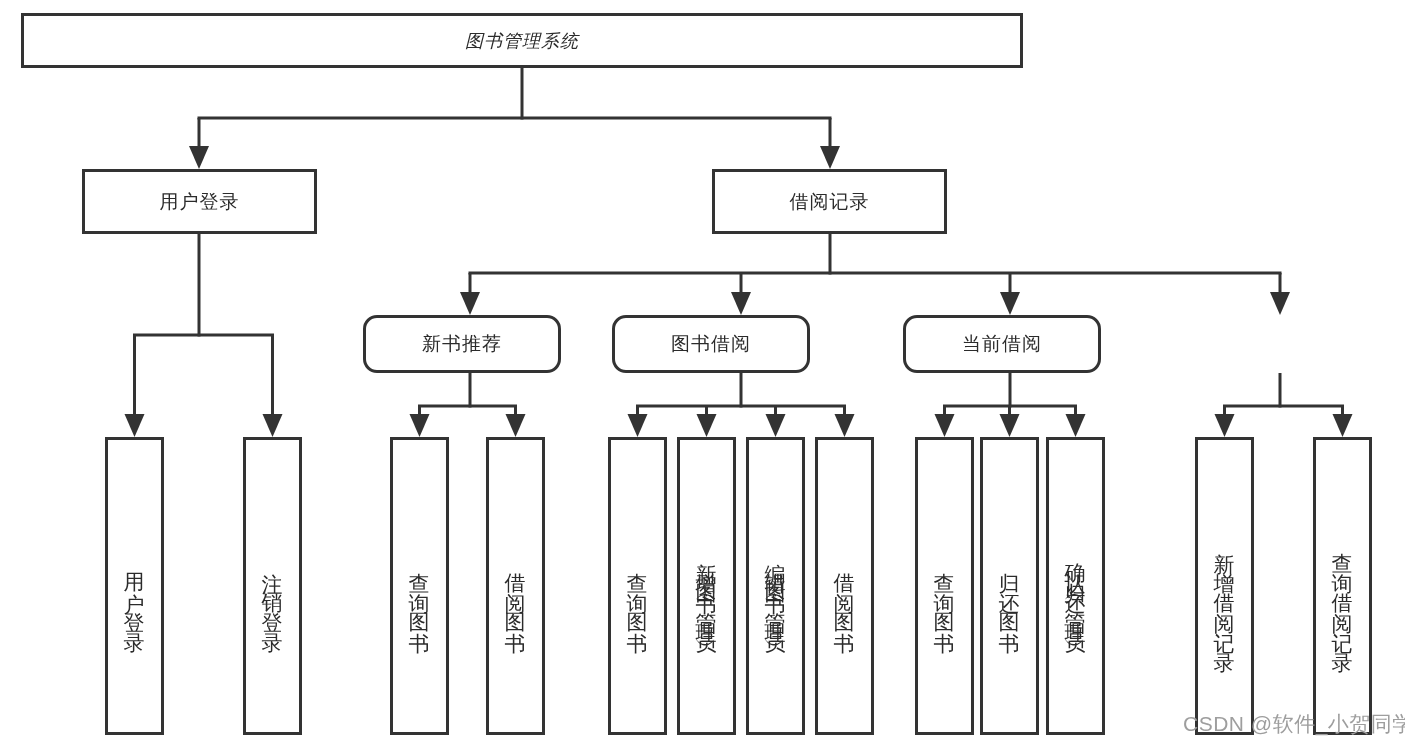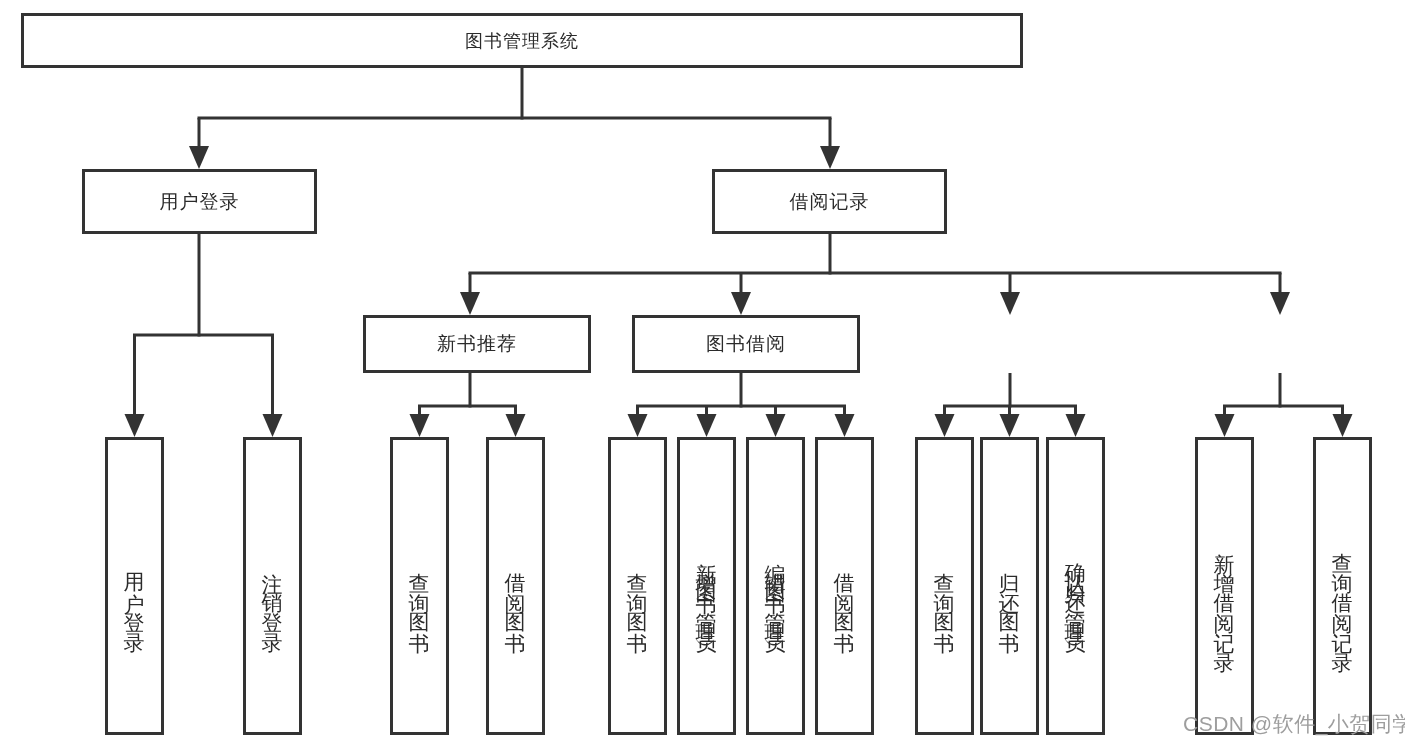--- a/index.html
+++ b/index.html
@@ -16,23 +16,23 @@
     color:var(--text);
   }
   #stage{position:absolute;inset:0;width:1405px;height:747px;}
   #connectors{position:absolute;left:0;top:0;z-index:1;}
   .node{
     position:absolute;box-sizing:border-box;z-index:2;
     border:3px solid var(--line);background:#fff;
     display:flex;align-items:center;justify-content:center;
     text-align:center;
   }
-  .root{left:21px;top:13px;width:1002px;height:55px;font-size:18px;letter-spacing:1px;}
+  .root{left:21px;top:13px;width:1002px;height:55px;font-size:18px;letter-spacing:1px;font-style:italic;}
   .l2{top:169px;width:235px;height:65px;font-size:19px;letter-spacing:1px;}
-  .l3{top:315px;width:228px;height:58px;font-size:19px;letter-spacing:1px;}
+  .l3{top:315px;width:198px;height:58px;font-size:19px;letter-spacing:1px;border-radius:14px;}
   .vbox{top:437px;width:59px;height:298px;}
   .vlabel{
     writing-mode:vertical-rl;text-orientation:mixed;
     font-size:21px;line-height:1;white-space:nowrap;
   }
   .watermark{
     position:absolute;left:1183px;top:710px;z-index:9;
     font-size:21px;color:var(--wm);letter-spacing:0.5px;white-space:nowrap;
   }
 </style>
@@ -103,22 +103,25 @@
   <div class="node l2" style="left:82px">
     <span>用户登录</span>
   </div>
   <div class="node l2" style="left:712px">
     <span>借阅记录</span>
   </div>
 
   <div class="node l3" style="left:363px">
     <span>新书推荐</span>
   </div>
-  <div class="node l3" style="left:632px">
+  <div class="node l3" style="left:612px">
     <span>图书借阅</span>
+  </div>
+  <div class="node l3" style="left:903px">
+    <span>当前借阅</span>
   </div>
 
   <div class="node vbox" style="left:105px">
     <span class="vlabel" style="letter-spacing: 20px; margin-bottom: -20px;">用户登录</span>
   </div>
   <div class="node vbox" style="left:243px">
     <span class="vlabel" style="letter-spacing: 20px; margin-bottom: -20px;">注销登录</span>
   </div>
 
   <div class="node vbox" style="left:390px">

